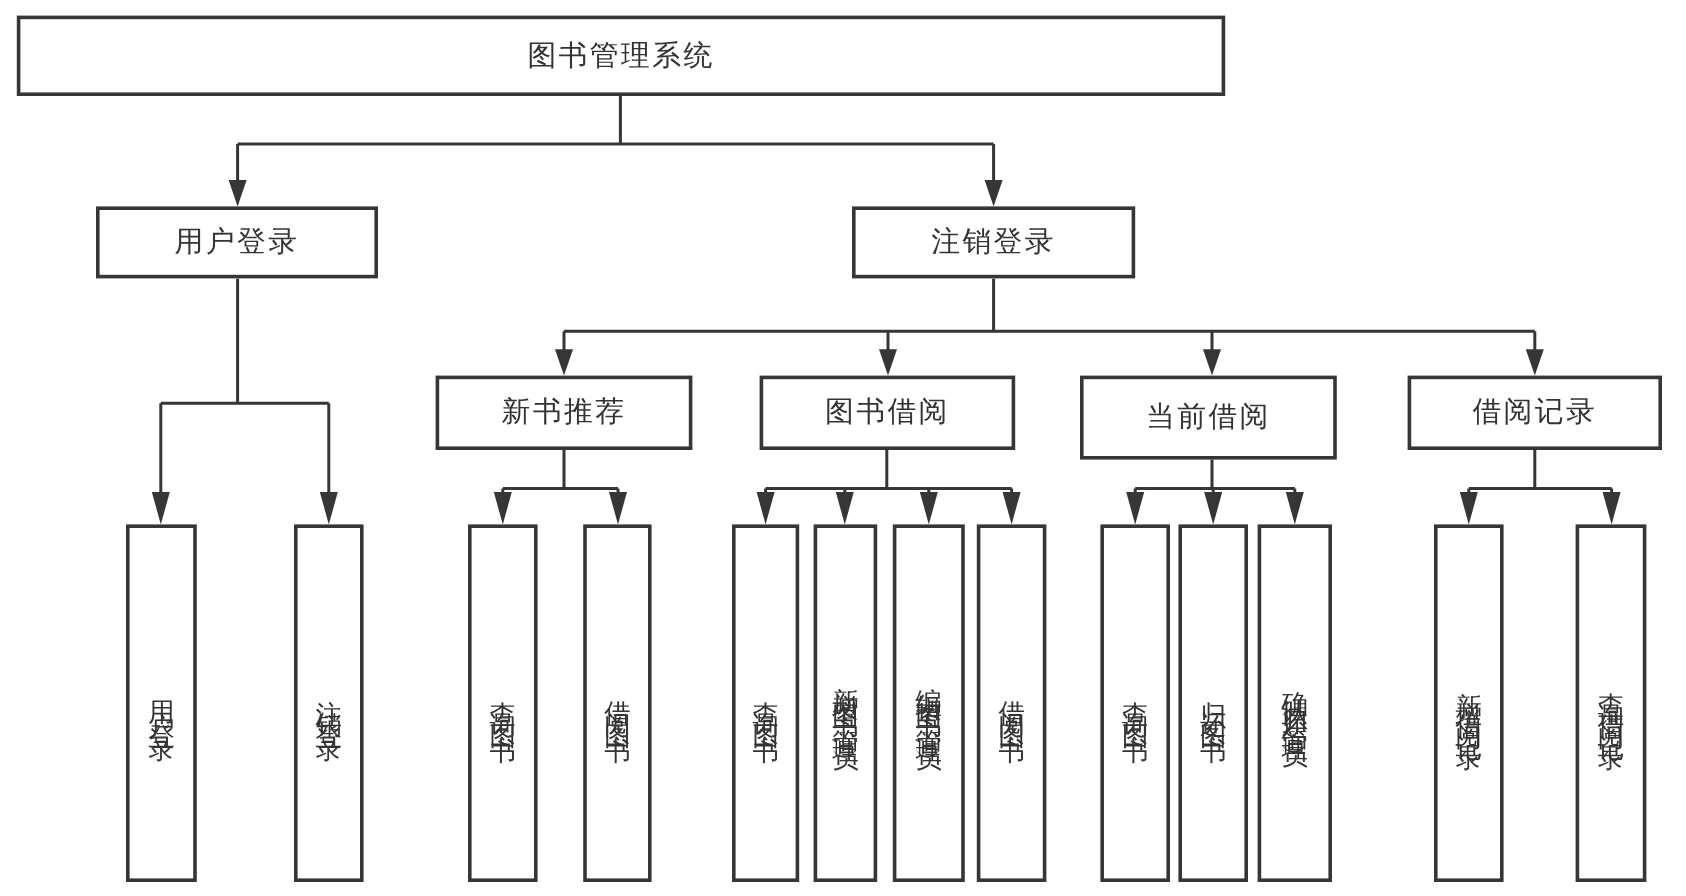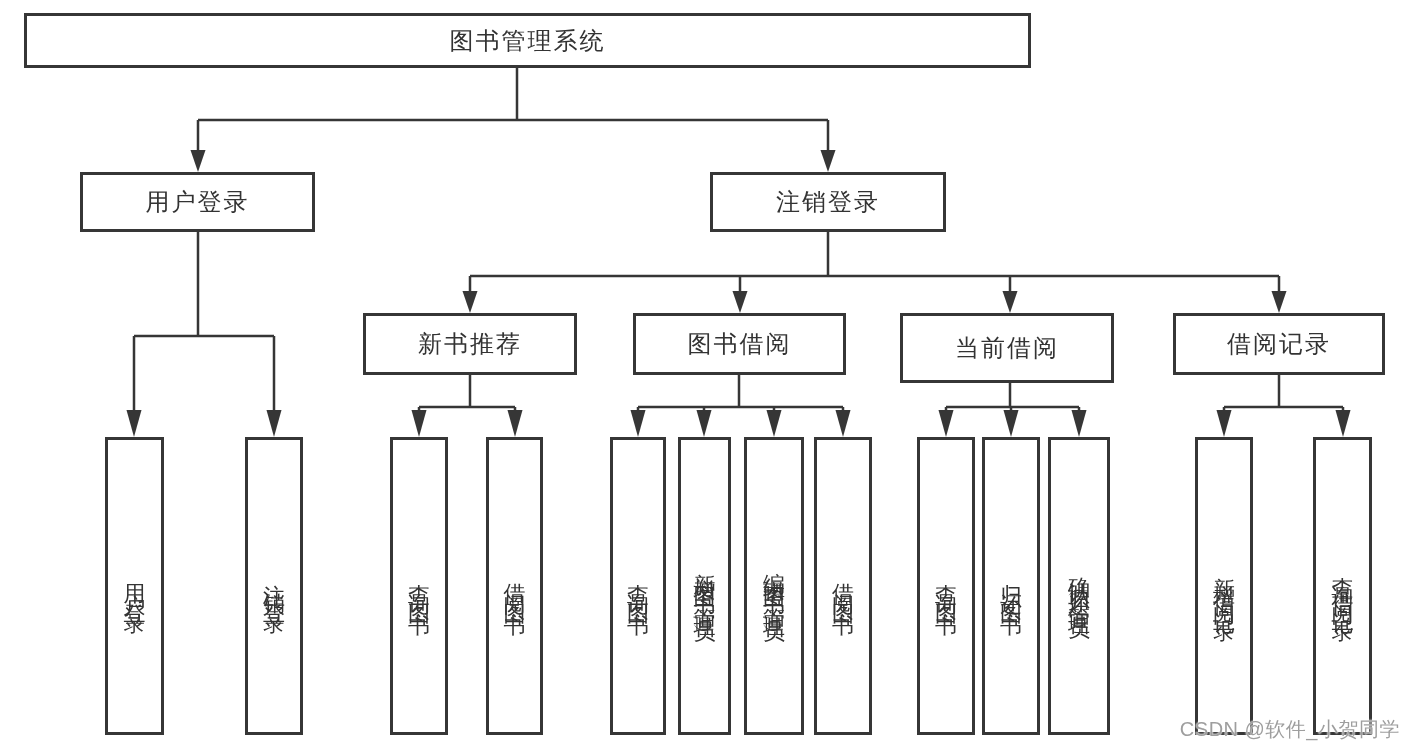--- a/index.html
+++ b/index.html
@@ -62,21 +62,21 @@
       <polygon points="766.5,410 781.5,410 774,437"></polygon>
       <polygon points="835.5,410 850.5,410 843,437"></polygon>
       <polygon points="938.5,410 953.5,410 946,437"></polygon>
       <polygon points="1003.5,410 1018.5,410 1011,437"></polygon>
       <polygon points="1071.5,410 1086.5,410 1079,437"></polygon>
       <polygon points="1216.5,410 1231.5,410 1224,437"></polygon>
       <polygon points="1335.5,410 1350.5,410 1343,437"></polygon>
     </g>
   </svg>
 
-  <div class="box" style="left:24px;top:13px;width:1007px;height:55px">
+  <div class="box" style="left:14px;top:13px;width:1007px;height:67px">
     <span class="hl">图书管理系统</span>
   </div>
 
   <div class="box" style="left:80px;top:172px;width:235px;height:60px">
     <span class="hl">用户登录</span>
   </div>
   <div class="box" style="left:710px;top:172px;width:236px;height:60px">
     <span class="hl">注销登录</span>
   </div>
 
@@ -130,15 +130,14 @@
     <span class="vl" style="letter-spacing:6px">确认归还（管理员）</span>
   </div>
 
   <div class="box" style="left:1195px;top:437px;width:58px;height:298px">
     <span class="vl" style="letter-spacing:9px">新增借阅记录</span>
   </div>
   <div class="box" style="left:1313px;top:437px;width:59px;height:298px">
     <span class="vl" style="letter-spacing:9px">查询借阅记录</span>
   </div>
 
-  <div class="watermark">CSDN @软件_小贺同学</div>
 
 </div>
 
 </body></html>

